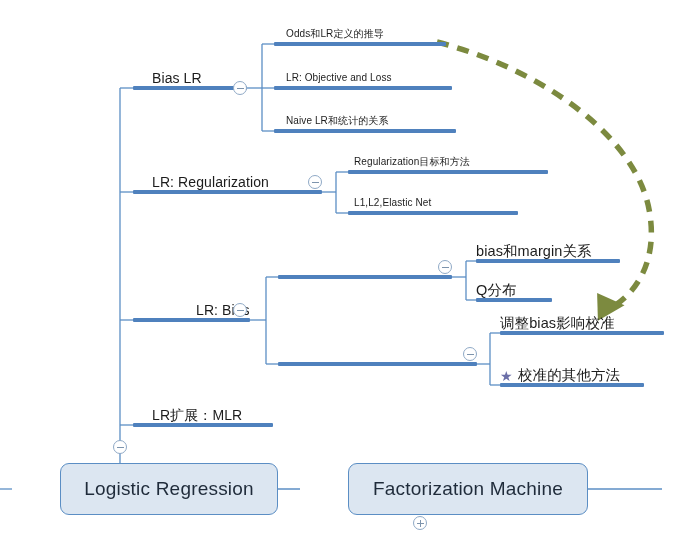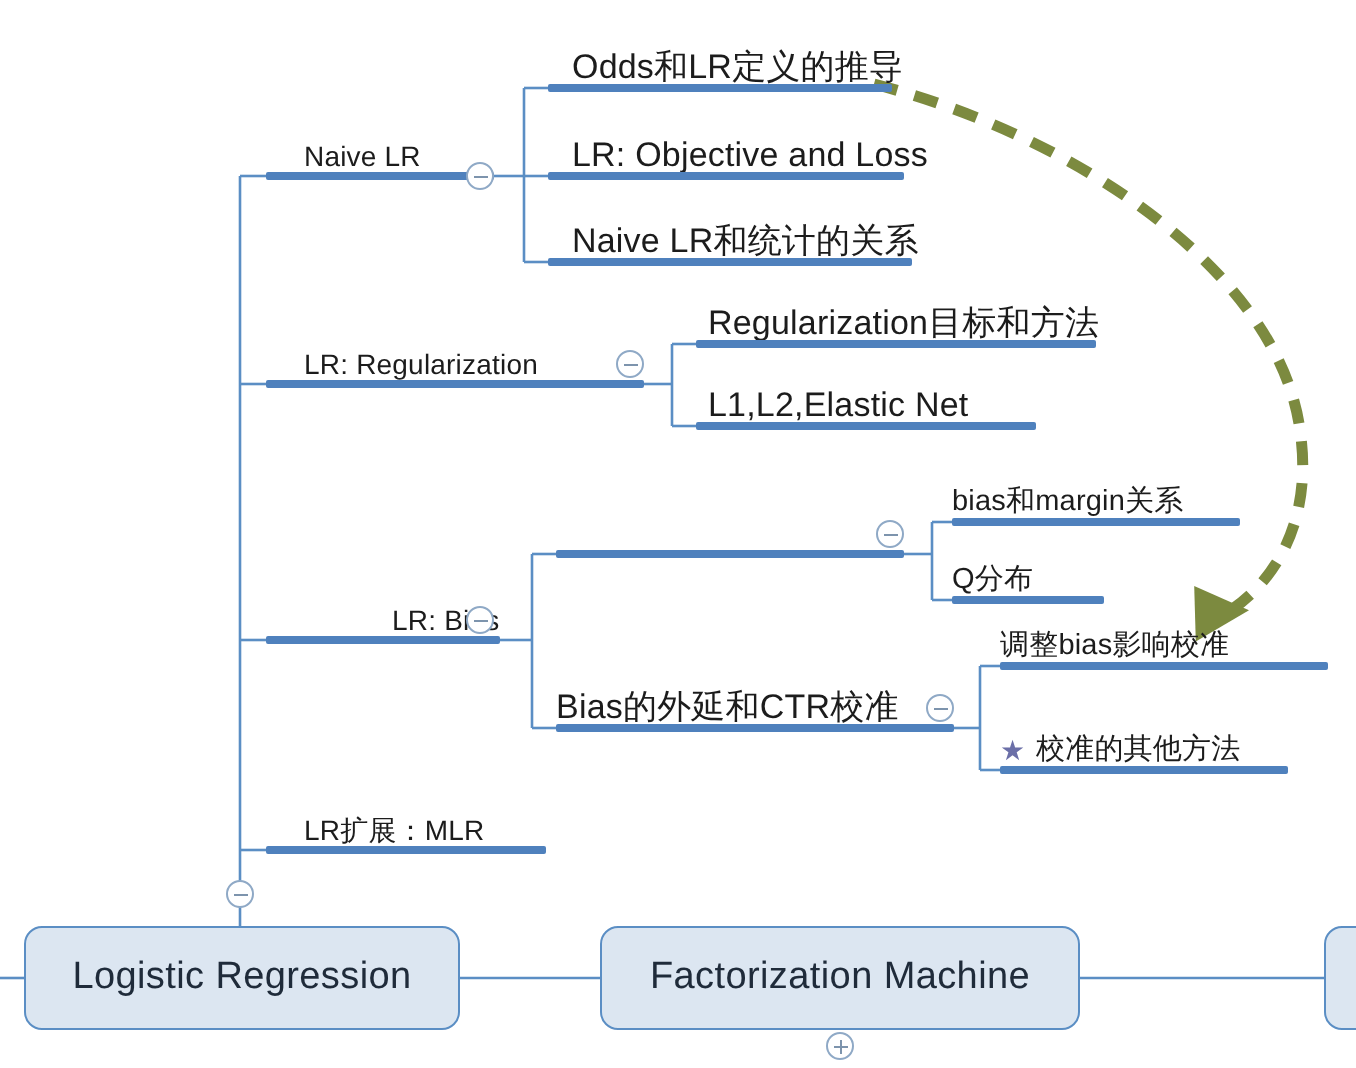--- a/index.html
+++ b/index.html
@@ -16,37 +16,37 @@
   .topic .tx{
     position:absolute;left:0;bottom:4px;
     font-size:14.5px;line-height:16px;color:#1c1c1c;
     letter-spacing:0.1px;white-space:nowrap;
   }
   .topic .bar{
     position:absolute;left:0;bottom:0;height:4px;
     background:#4f81bd;border-radius:1px;
   }
   .topic.lvl1 .tx{font-size:14px;}
-  .topic.lvl2 .tx{font-size:17px;text-align:right;}
+  .topic.lvl2 .tx{font-size:10px;text-align:right;}
   .topic.lvl3 .tx{font-size:14.5px;}
 
   .star{
     display:inline-block;width:13px;height:13px;margin-right:5px;
     position:relative;top:1px;
     color:#6b6fa8;font-size:14px;line-height:13px;
   }
 
   
   .rootbox{
     position:absolute;
     background:#dce6f1;
     border:1.6px solid #5b8ec4;
     border-radius:9px;
     box-sizing:border-box;
-    display:flex;align-items:center;justify-content:center;
+    display:flex;align-items:center;justify-content:center;margin-left:48px;
   }
   .rootbox .lbl{
     font-size:19px;color:#1f2b3a;white-space:nowrap;letter-spacing:0.2px;
   }
 
   
   .toggle{
     position:absolute;width:14px;height:14px;border-radius:50%;
     background:#ffffff;border:1.1px solid #8fa9c6;
     box-sizing:border-box;
@@ -108,21 +108,21 @@
       <path d="M540 489 L662 489"></path>
     </g>
 
     <g stroke="#7c8a3f" stroke-width="5.5" fill="none" stroke-dasharray="12 9" stroke-linecap="butt">
       <path d="M437 42 C545 70, 640 140, 650 215 C657 262, 636 292, 614 306"></path>
     </g>
     <polygon points="592,297 622,297 604,322" fill="#7c8a3f" transform="rotate(24 604 307)"></polygon>
   </svg>
 
   <div class="topic lvl1" style="left:133px;top:60px;width:114px;height:30px;">
-    <span class="tx" style="left:19px;">Naive LR</span>
+    <span class="tx" style="left:19px;">Bias LR</span>
     <span class="bar" style="width:114px;"></span>
   </div>
 
   <div class="topic lvl1" style="left:133px;top:164px;width:189px;height:30px;">
     <span class="tx" style="left:19px;text-align:right;">LR: Regularization</span>
     <span class="bar" style="width:189px;"></span>
   </div>
 
   <div class="topic lvl1" style="left:133px;top:292px;width:117px;height:30px;">
     <span class="tx" style="left:19px;margin-left:44px;">LR: Bias</span>
@@ -157,21 +157,20 @@
   <div class="topic lvl2" style="left:348px;top:185px;width:170px;height:30px;">
     <span class="tx" style="left:6px;">L1,L2,Elastic Net</span>
     <span class="bar" style="width:170px;"></span>
   </div>
 
   <div class="topic lvl2" style="left:278px;top:249px;width:174px;height:30px;">
     <span class="bar" style="width:174px;"></span>
   </div>
 
   <div class="topic lvl2" style="left:278px;top:336px;width:199px;height:30px;">
-    <span class="tx" style="left:0px;">Bias的外延和CTR校准</span>
     <span class="bar" style="width:199px;"></span>
   </div>
 
   <div class="topic lvl3" style="left:476px;top:233px;width:144px;height:30px;">
     <span class="tx" style="left:0px;text-align:right;">bias和margin关系</span>
     <span class="bar" style="width:144px;"></span>
   </div>
 
   <div class="topic lvl3" style="left:476px;top:272px;width:76px;height:30px;">
     <span class="tx" style="left:0px;">Q分布</span>

